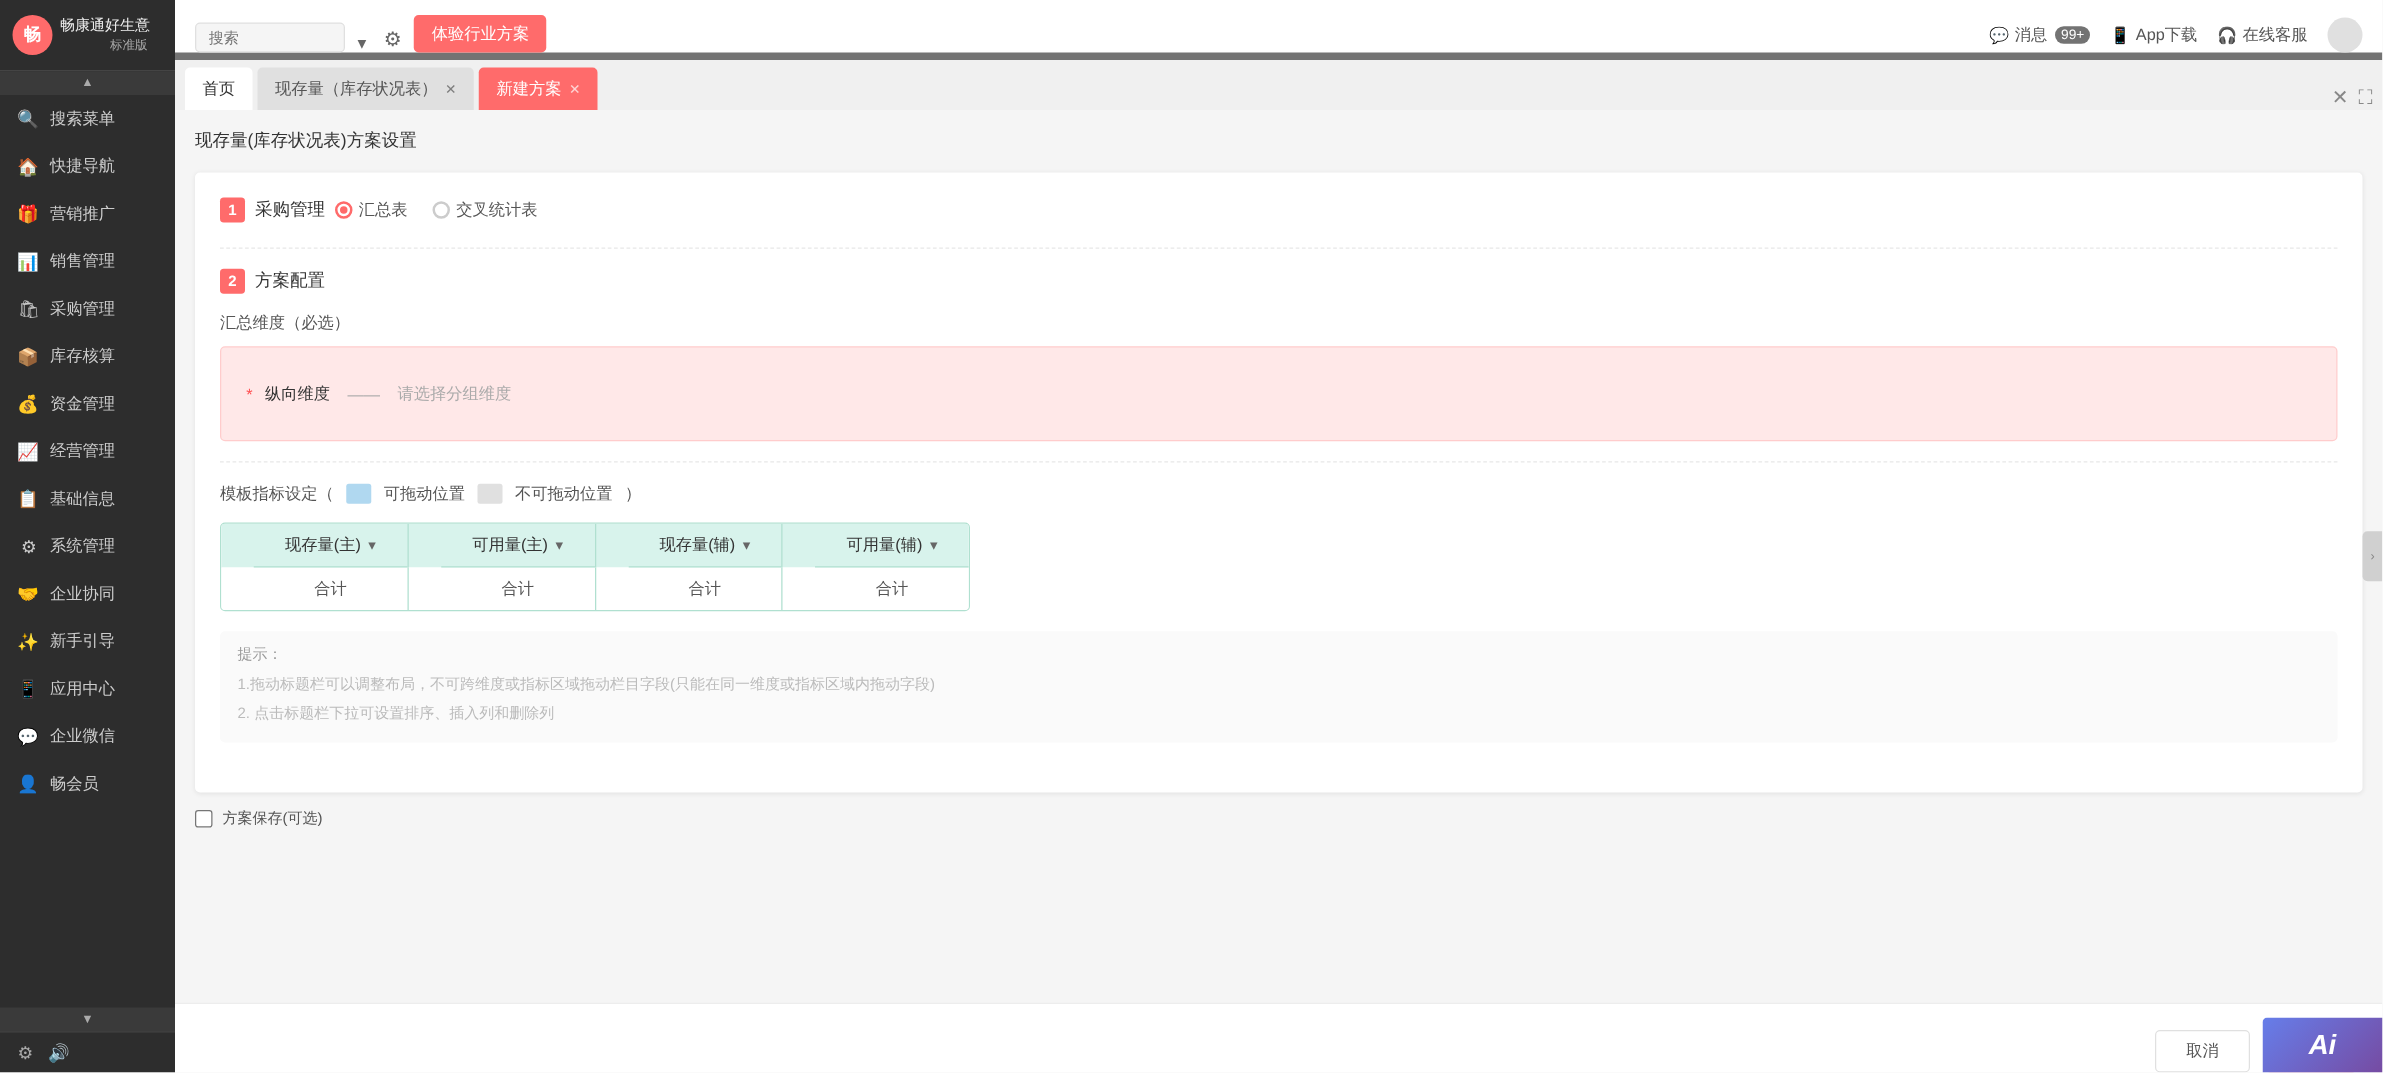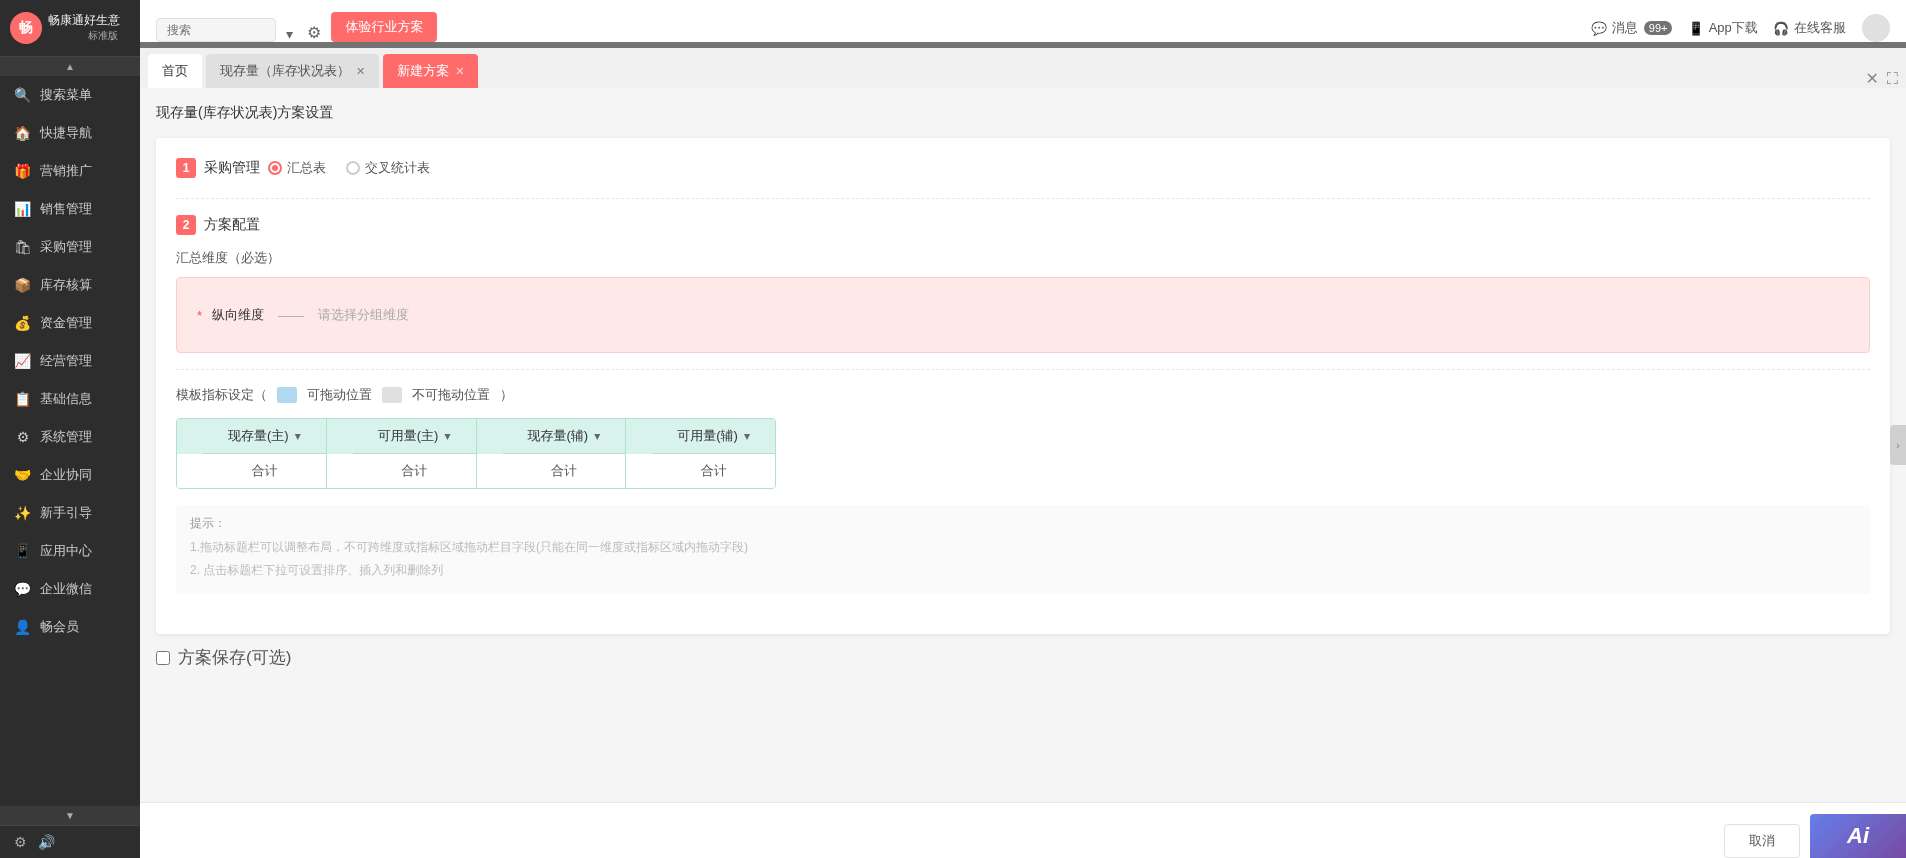--- a/index.html
+++ b/index.html
@@ -310,21 +310,21 @@
     
     .save-section {
       display: flex;
       align-items: center;
       gap: 8px;
       padding: 12px 0;
     }
     .save-checkbox {
       width: 14px; height: 14px; border: 1px solid #ccc; border-radius: 2px; cursor: pointer;
     }
-    .save-label { font-size: 17px; color: #555; }
+    .save-label { font-size: 12px; color: #555; }
 
     
     .footer {
       height: 56px;
       background: #fff;
       border-top: 1px solid #e8e8e8;
       display: flex;
       align-items: flex-end;
       justify-content: flex-end;
       padding: 0 20px;

